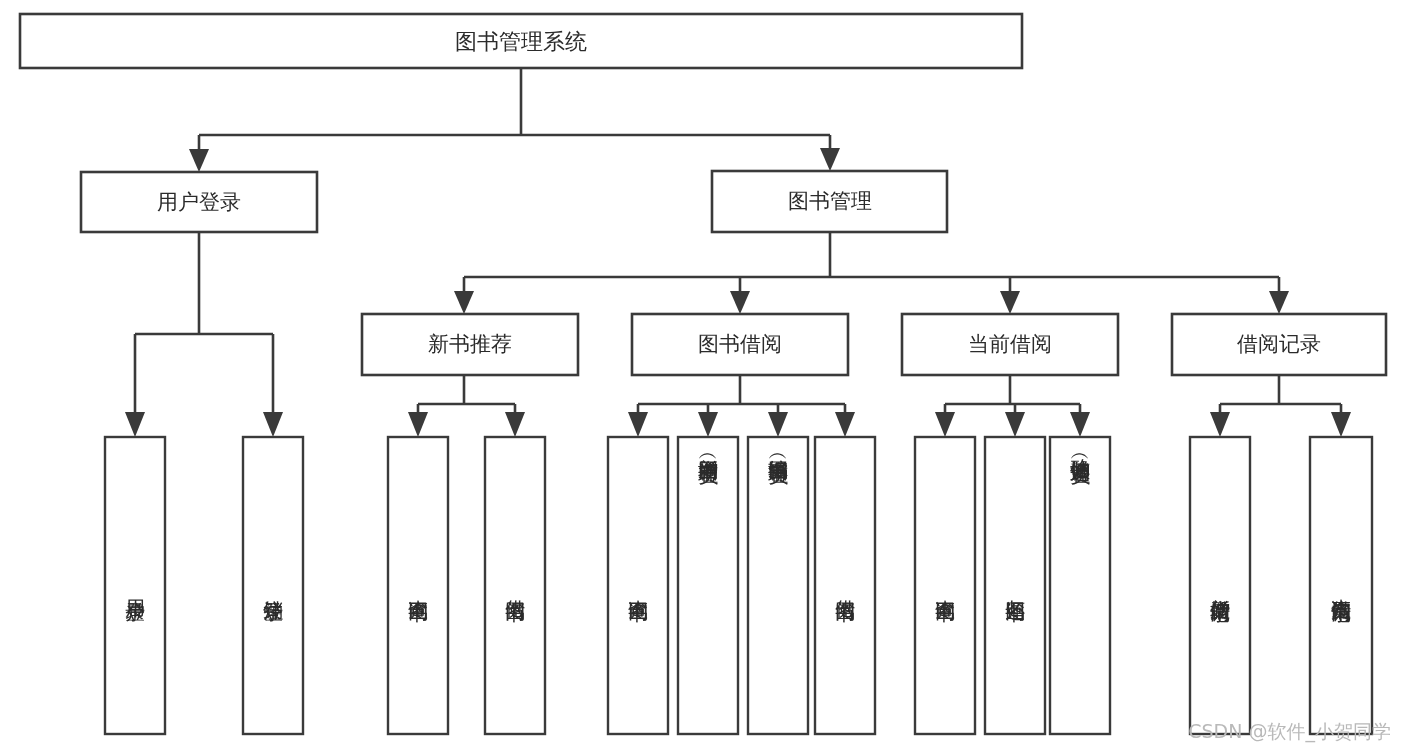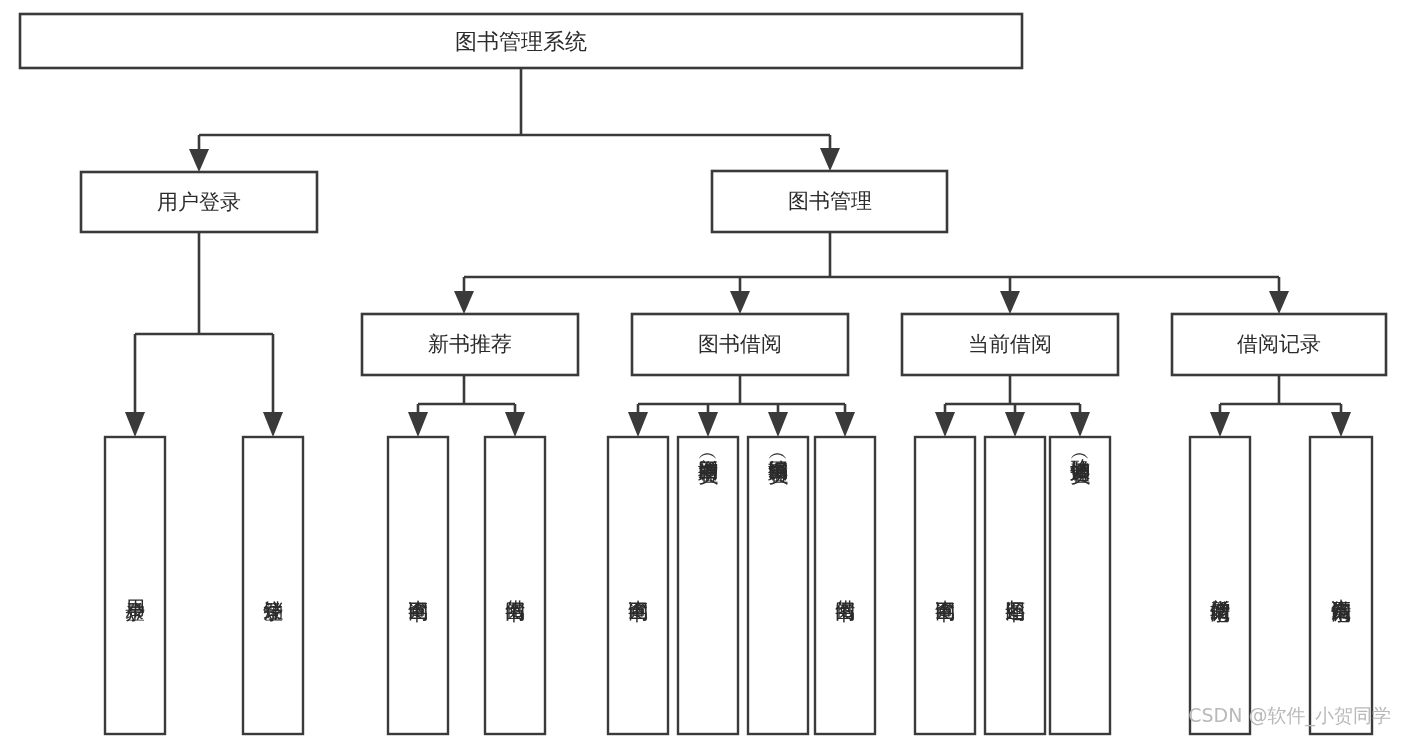--- a/index.html
+++ b/index.html
@@ -67,21 +67,21 @@
     text-align: left;
     white-space: nowrap;
     display: flex;
     justify-content: flex-start;
     align-items: center;
     pointer-events: none;
   }
   .watermark {
     position: absolute;
     right: 14px;
-    bottom: 18px;
+    bottom: 2px;
     font-family: "DejaVu Sans", "Liberation Sans", sans-serif;
     font-size: 19px;
     color: #b9b9b9;
     white-space: nowrap;
   }
 </style>
 </head>
 <body>
 
 <div id="diagram-root">

